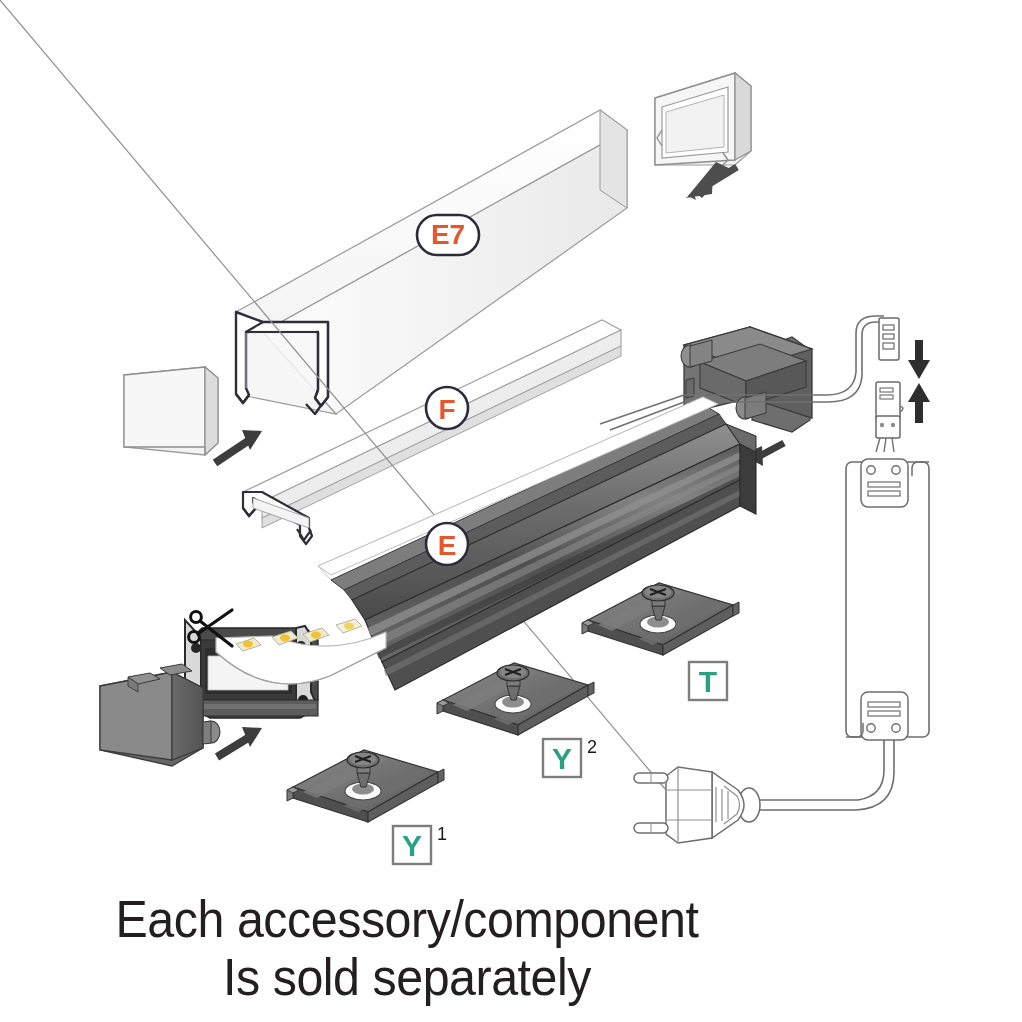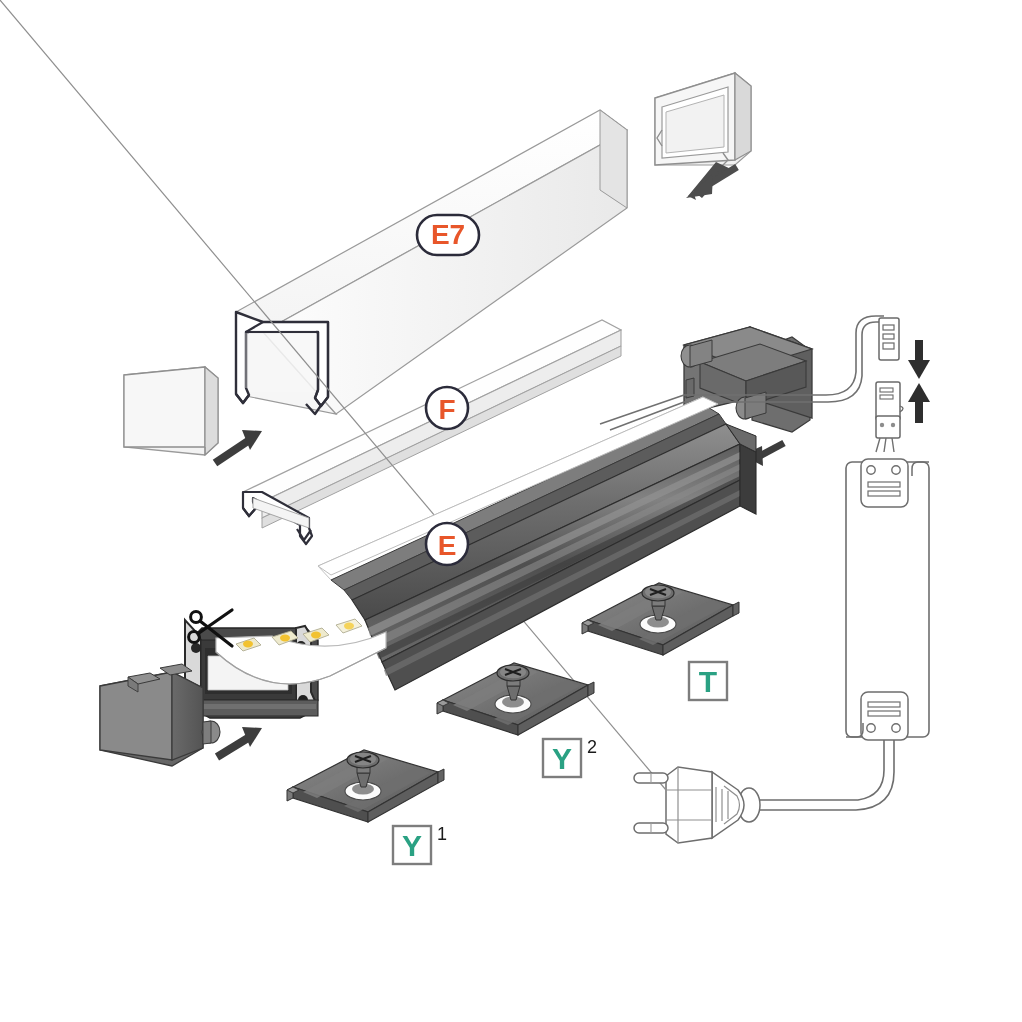--- a/index.html
+++ b/index.html
@@ -424,14 +424,18 @@
       <text x="587" y="753" text-anchor="start" font-size="18" fill="#1a1a1a">2</text>
     </g>
 
     <g>
       <rect x="689" y="662" width="38" height="38" fill="#ffffff" stroke="#7d7d7d" stroke-width="2.4"></rect>
       <text x="708" y="692" text-anchor="middle" font-size="30" font-weight="bold" fill="#2aa183">T</text>
     </g>
 
   </svg>
 
+  <div class="caption-block">
+    <div class="caption-line">Each accessory/component</div>
+    <div class="caption-line">Is sold separately</div>
+  </div>
 
 </div>
 
 </body></html>

